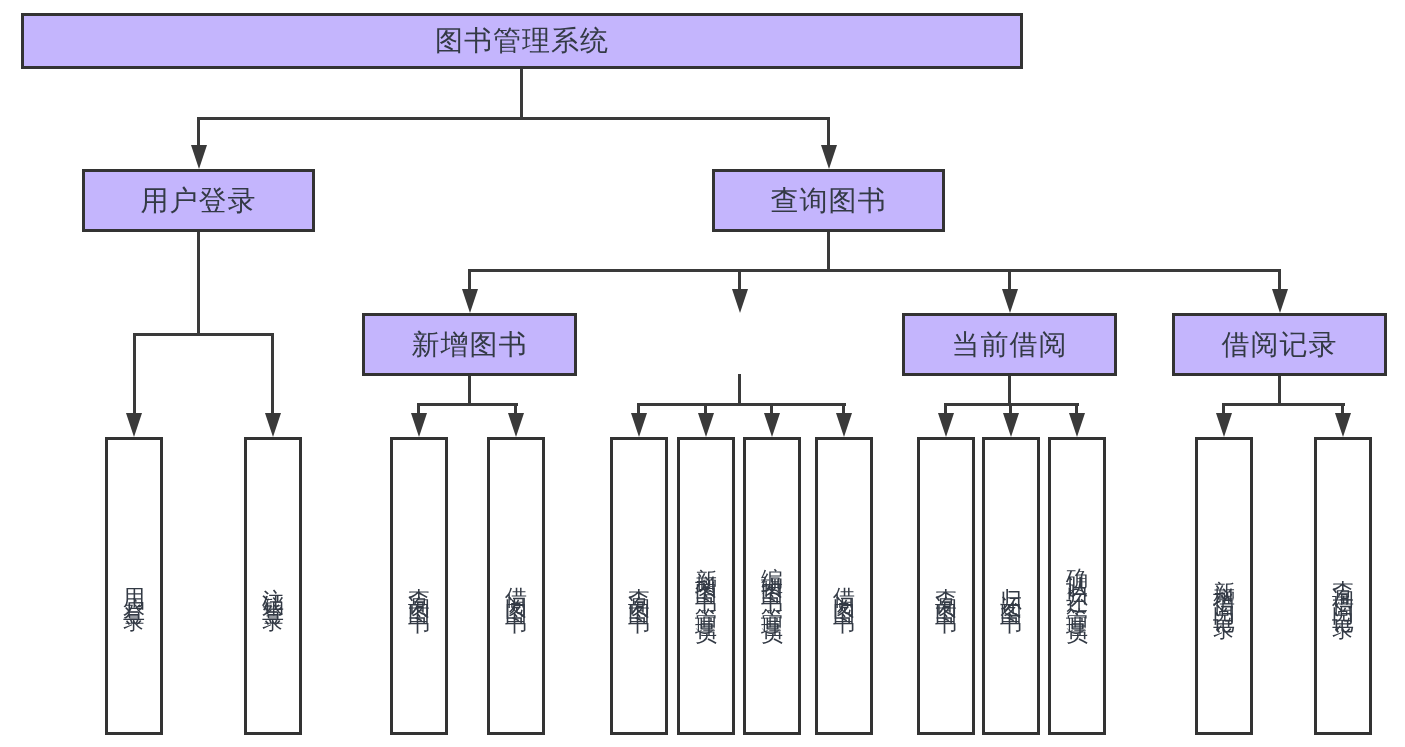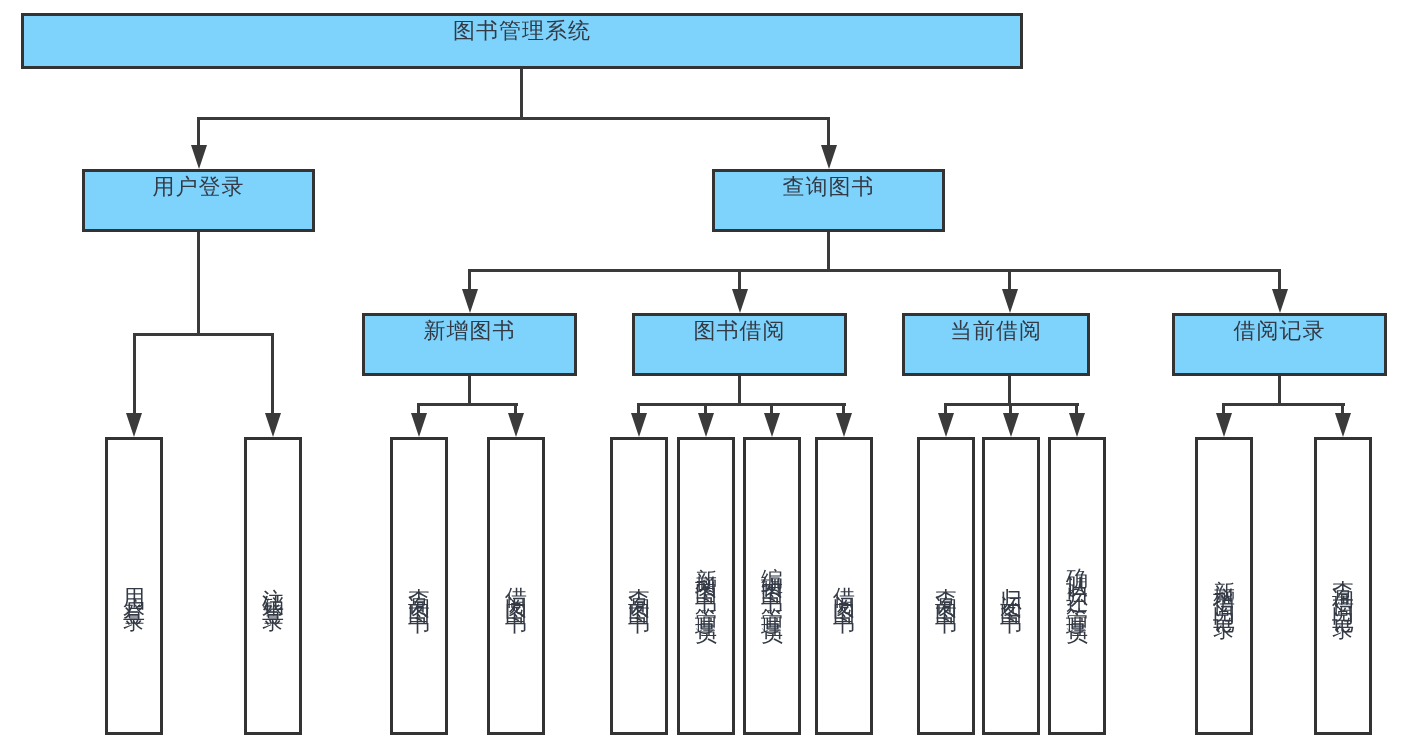--- a/index.html
+++ b/index.html
@@ -8,23 +8,23 @@
   }
   html,body{margin:0;padding:0;background:var(--background);}
   #canvas{
     position:relative; width:1405px; height:747px; overflow:hidden;
     background:var(--background);
     font-family:"Liberation Sans", sans-serif;
     color:var(--text);
   }
   .bignode{
     position:absolute; box-sizing:border-box;
-    border:3px solid var(--box_border); background:#7dd3fc;
-    display:flex; align-items:flex-start; justify-content:center;
-    font-size:22px; letter-spacing:1px; z-index:2;
+    border:3px solid var(--box_border); background:#c4b5fd;
+    display:flex; align-items:center; justify-content:center;
+    font-size:28px; letter-spacing:1px; z-index:2;
   }
   .leaf{
     position:absolute; box-sizing:border-box; top:437px; width:58px; height:298px;
     border:3px solid var(--box_border); background:#fff;
     display:flex; align-items:center; justify-content:center; z-index:2;
   }
   .leaf .vtext{
     writing-mode:vertical-rl; text-orientation:mixed;
     font-size:22px; letter-spacing:8px; line-height:1; white-space:nowrap;
   }
@@ -52,24 +52,21 @@
   <div class="bignode" style="left:82px;top:169px;width:233px;height:63px;">
     <span>用户登录</span>
   </div>
   <div class="bignode" style="left:712px;top:169px;width:233px;height:63px;">
     <span>查询图书</span>
   </div>
 
   <div class="bignode" style="left:362px;top:313px;width:215px;height:63px;">
     <span>新增图书</span>
   </div>
-  <div class="bignode" style="left:632px;top:313px;width:215px;height:63px;">
-    <span>图书借阅</span>
-  </div>
-  <div class="bignode" style="left:902px;top:313px;width:188px;height:63px;">
+  <div class="bignode" style="left:902px;top:313px;width:215px;height:63px;">
     <span>当前借阅</span>
   </div>
   <div class="bignode" style="left:1172px;top:313px;width:215px;height:63px;">
     <span>借阅记录</span>
   </div>
 
   <div class="leaf" style="left:105px;">
     <span class="vtext">用户登录</span>
   </div>
   <div class="leaf" style="left:244px;">

